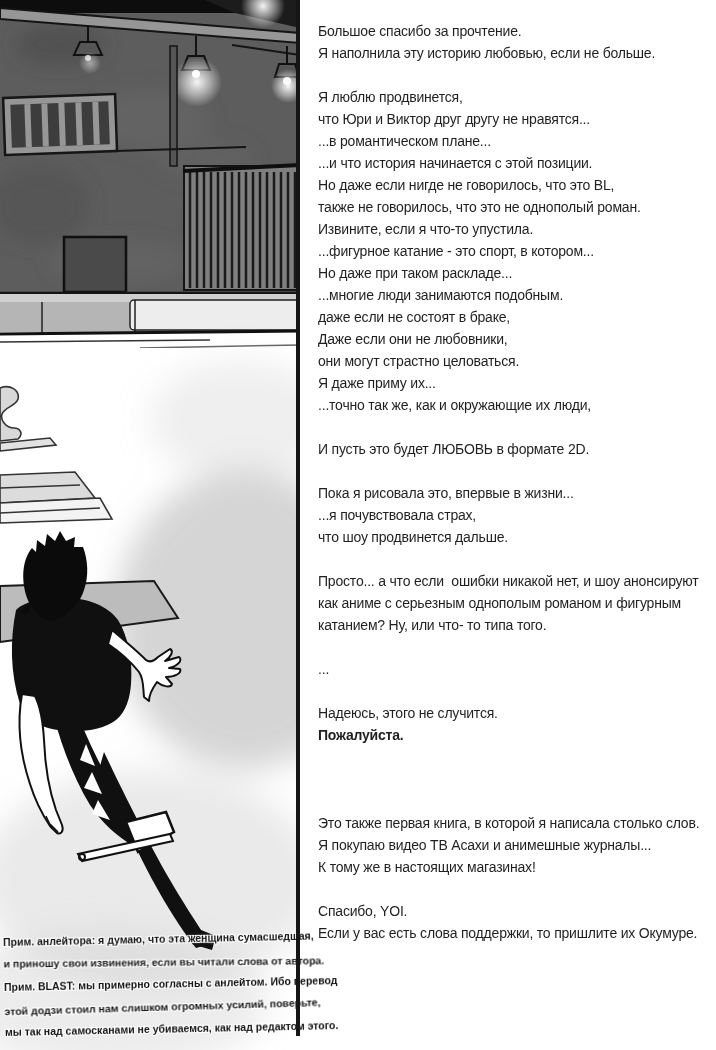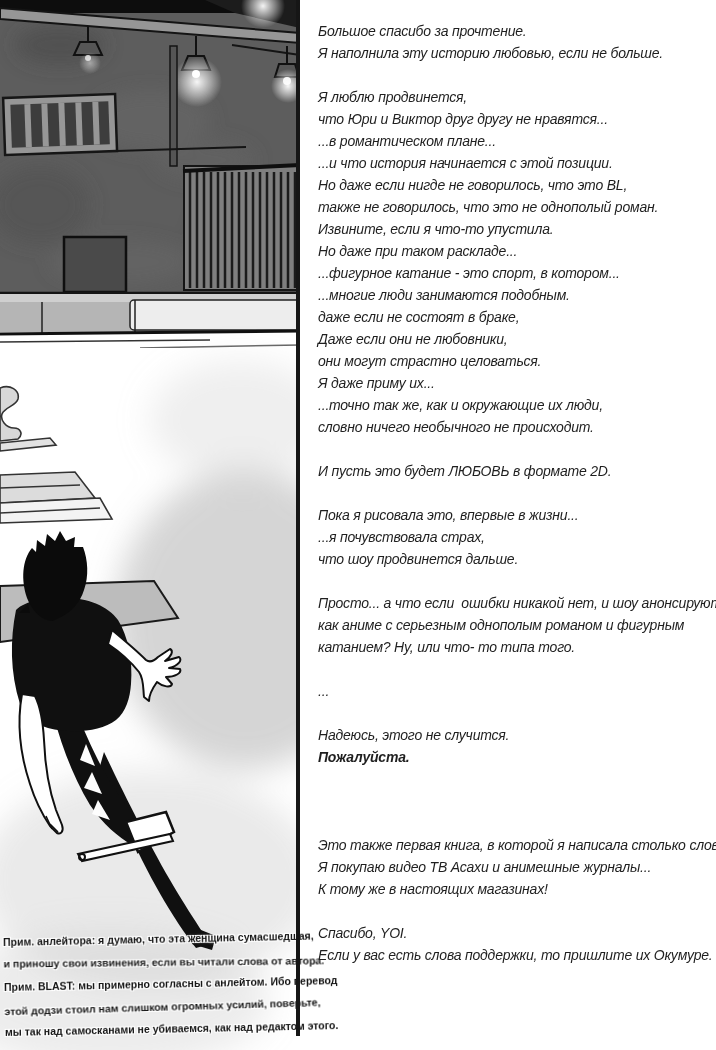--- a/index.html
+++ b/index.html
@@ -9,21 +9,21 @@
     font-family:"Liberation Sans", sans-serif;
   }
   .page{position:absolute;inset:0;background:#ffffff;}
   
   .art{position:absolute;left:0;top:0;width:300px;height:1050px;}
   .art svg{position:absolute;left:0;top:0;}
   .panel-border{position:absolute;left:296px;top:0;width:4px;height:1036px;background:#161616;}
   
   .afterword{
     position:absolute;left:318px;top:20px;width:398px;
-    color:#1f1f1f;font-style:italic;font-size:14px;line-height:22px;
+    color:#1f1f1f;font-size:14px;line-height:22px;
     letter-spacing:-0.2px;
   }
   .aline{white-space:pre;height:22px;}
   .aline.bold{font-weight:bold;}
   
   .note{
     position:absolute;left:4px;top:928px;width:288px;text-align:center;
     transform:rotate(-1.2deg);
     font-weight:bold;font-size:10.5px;line-height:22.5px;color:#141414;
     text-shadow:
@@ -189,29 +189,28 @@
       <div class="aline">Большое спасибо за прочтение.</div>
       <div class="aline">Я наполнила эту историю любовью, если не больше.</div>
       <div class="aline blank">&nbsp;</div>
       <div class="aline">Я люблю продвинется,</div>
       <div class="aline">что Юри и Виктор друг другу не нравятся...</div>
       <div class="aline">...в романтическом плане...</div>
       <div class="aline">...и что история начинается с этой позиции.</div>
       <div class="aline">Но даже если нигде не говорилось, что это BL,</div>
       <div class="aline">также не говорилось, что это не однополый роман.</div>
       <div class="aline">Извините, если я что-то упустила.</div>
+      <div class="aline">...фигурное катание - это спорт, в котором...</div>
       <div class="aline">Но даже при таком раскладе...</div>
-      <div class="aline">...фигурное катание - это спорт, в котором...</div>
       <div class="aline">...многие люди занимаются подобным.</div>
       <div class="aline">даже если не состоят в браке,</div>
       <div class="aline">Даже если они не любовники,</div>
       <div class="aline">они могут страстно целоваться.</div>
       <div class="aline">Я даже приму их...</div>
       <div class="aline">...точно так же, как и окружающие их люди,</div>
-      <div class="aline">словно ничего необычного не происходит.</div>
       <div class="aline blank">&nbsp;</div>
       <div class="aline">И пусть это будет ЛЮБОВЬ в формате 2D.</div>
       <div class="aline blank">&nbsp;</div>
       <div class="aline">Пока я рисовала это, впервые в жизни...</div>
       <div class="aline">...я почувствовала страх,</div>
       <div class="aline">что шоу продвинется дальше.</div>
       <div class="aline blank">&nbsp;</div>
       <div class="aline">Просто... а что если  ошибки никакой нет, и шоу анонсируют</div>
       <div class="aline">как аниме с серьезным однополым романом и фигурным</div>
       <div class="aline">катанием? Ну, или что- то типа того.</div>

